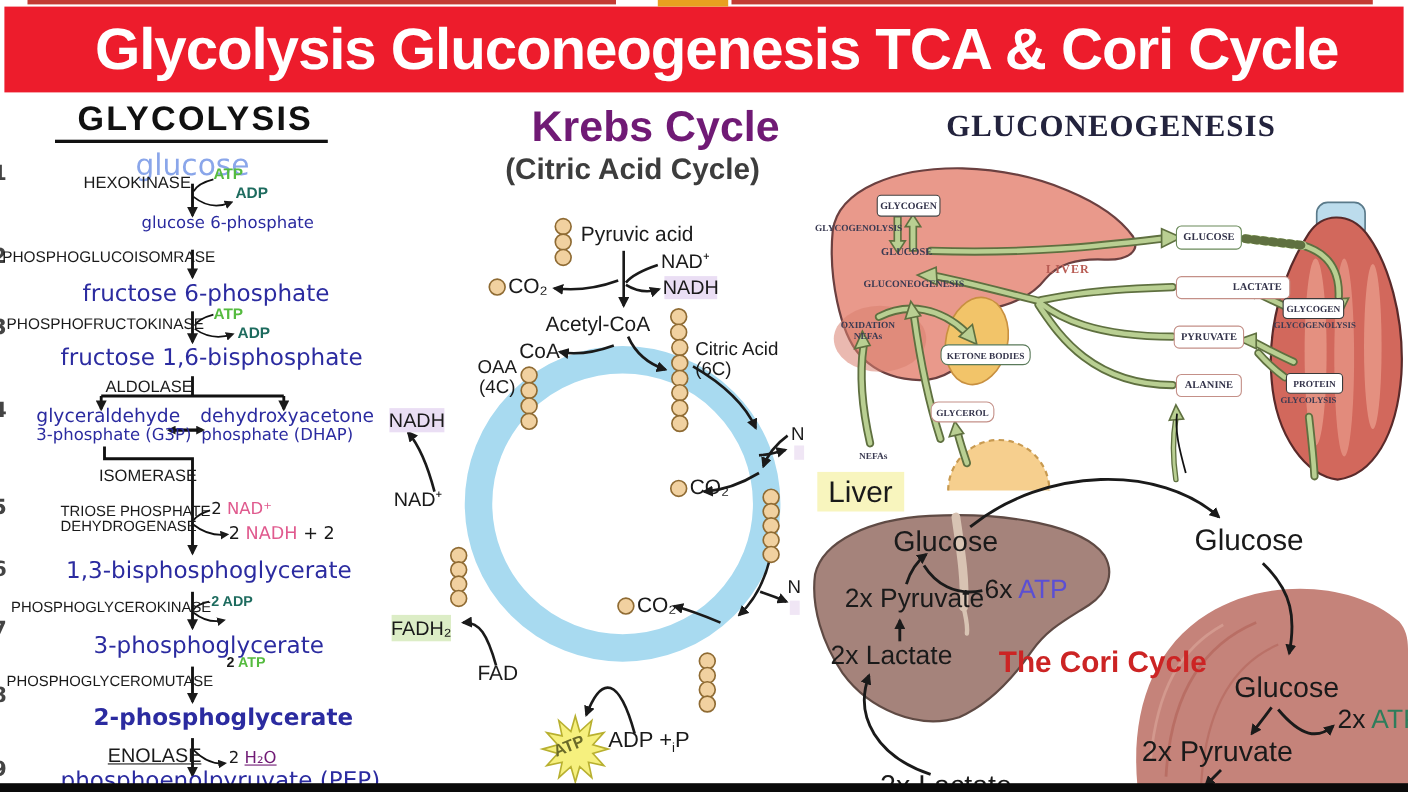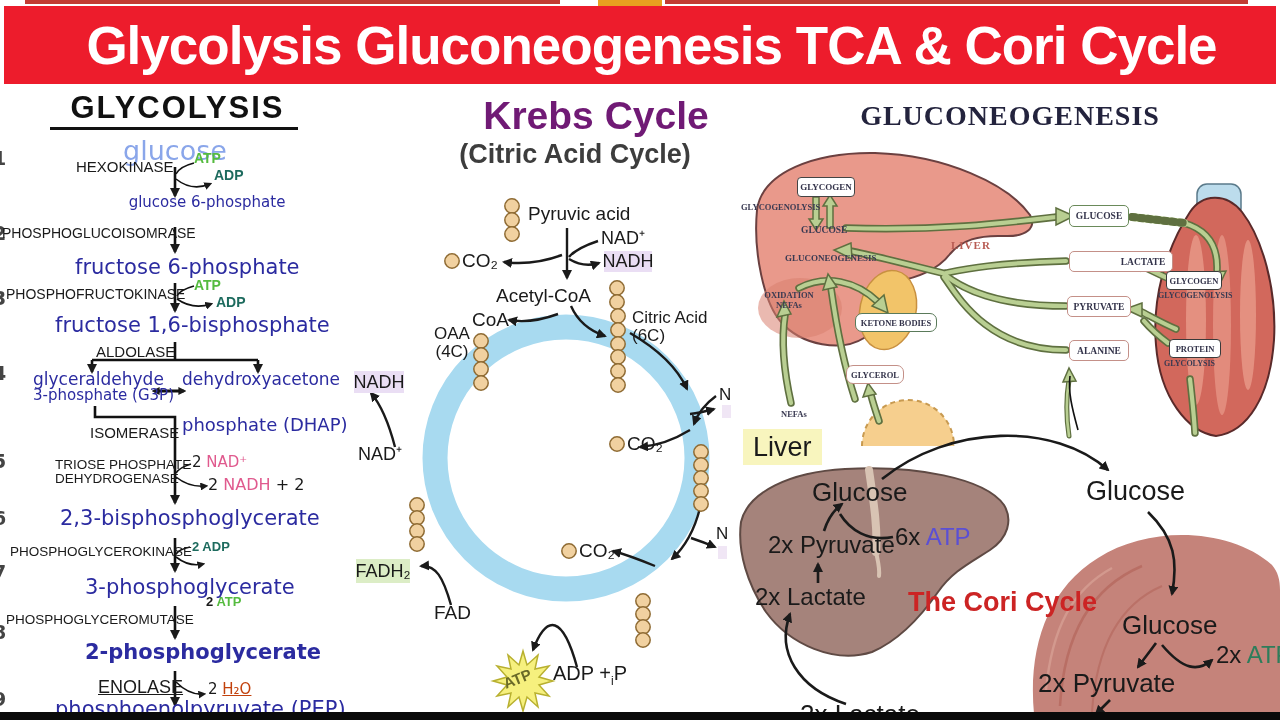--- a/index.html
+++ b/index.html
@@ -6,21 +6,21 @@
   #stage{position:relative;width:1280px;height:720px;overflow:hidden;background:#fff;
          font-family:"Liberation Sans",sans-serif;}
   .lbl{position:absolute;white-space:nowrap;color:#1a1a1a;line-height:1.05;}
   .c{text-align:center;}
   .r{text-align:right;}
   .hand{font-family:"DejaVu Sans",sans-serif;}
   .navy{color:#2b2ba0;}
   .pink{color:#e05a8e;}
   .green{color:#55bb3f;}
   .teal{color:#1d6b5e;}
-  .cyan{color:#c2410c;text-decoration:underline;}
+  .cyan{color:#701a75;text-decoration:underline;}
   .box{position:absolute;background:#fff;display:flex;align-items:center;justify-content:center;
        font-weight:bold;color:#33334a;font-family:"Liberation Serif",serif;}
   .tinycap{position:absolute;font-family:"Liberation Serif",serif;font-weight:bold;color:#3a3a52;white-space:nowrap;}
   .chipbox{position:absolute;display:flex;align-items:center;justify-content:center;font-weight:bold;}
   #banner{position:absolute;left:4px;right:4px;top:6px;height:78px;background:#ed1c2c;
           display:flex;align-items:center;justify-content:center;z-index:40;padding-left:23px;}
   #banner h1{margin:0;color:#fff;font-size:53px;font-weight:bold;letter-spacing:-1px;
              font-family:"Liberation Sans",sans-serif;white-space:nowrap;}
   #bottombar{position:absolute;left:0;right:0;top:712px;height:8px;background:#0a0a0a;z-index:50;}
   .topseg{position:absolute;top:0;height:4px;z-index:41;}
@@ -263,37 +263,37 @@
     <div class="lbl r" style="left:6px;top:287px;width:160px;font-size:14px;">PHOSPHOFRUCTOKINASE</div>
     <div class="lbl green" style="left:194px;top:278px;font-size:14px;font-weight:bold;">ATP</div>
     <div class="lbl teal" style="left:216px;top:295px;font-size:14px;font-weight:bold;">ADP</div>
 
     <div class="lbl c hand navy" style="left:55px;top:314px;width:240px;font-size:21px;">fructose 1,6-bisphosphate</div>
     <div class="lbl r" style="left:96px;top:344px;width:70px;font-size:15px;">ALDOLASE</div>
 
     <div class="lbl c hand navy" style="left:33px;top:371px;width:125px;font-size:17px;">glyceraldehyde</div>
     <div class="lbl c hand navy" style="left:33px;top:388px;width:125px;font-size:15px;">3-phosphate (G3P)</div>
     <div class="lbl c hand navy" style="left:182px;top:371px;width:140px;font-size:17px;">dehydroxyacetone</div>
-    <div class="lbl c hand navy" style="left:182px;top:388px;width:140px;font-size:18px;margin-top:28px;">phosphate (DHAP)</div>
+    <div class="lbl c hand navy" style="left:182px;top:388px;width:140px;font-size:15px;">phosphate (DHAP)</div>
 
     <div class="lbl r" style="left:90px;top:425px;width:76px;font-size:15px;">ISOMERASE</div>
 
     <div class="lbl r" style="left:55px;top:458px;width:110px;font-size:13.5px;">TRIOSE PHOSPHATE</div>
     <div class="lbl r" style="left:55px;top:472px;width:110px;font-size:13.5px;">DEHYDROGENASE</div>
     <div class="lbl hand" style="left:192px;top:455px;font-size:15px;">
       <span>2</span>
       <span class="pink">NAD⁺</span>
     </div>
     <div class="lbl hand" style="left:208px;top:477px;font-size:16px;">
       <span>2</span>
       <span class="pink">NADH</span>
       <span>+ 2</span>
     </div>
 
-    <div class="lbl c hand navy" style="left:60px;top:507px;width:230px;font-size:21px;">2,3-bisphosphoglycerate</div>
+    <div class="lbl c hand navy" style="left:60px;top:507px;width:230px;font-size:21px;">1,3-bisphosphoglycerate</div>
     <div class="lbl r" style="left:10px;top:545px;width:156px;font-size:13.5px;">PHOSPHOGLYCEROKINASE</div>
     <div class="lbl teal" style="left:192px;top:540px;font-size:13px;font-weight:bold;">2 ADP</div>
     <div class="lbl" style="left:206px;top:556px;font-size:13px;font-weight:bold;margin-top:39px;">
       <span>2</span>
       <span class="green">ATP</span>
     </div>
 
     <div class="lbl c hand navy" style="left:85px;top:576px;width:185px;font-size:21px;">3-phosphoglycerate</div>
     <div class="lbl r" style="left:6px;top:613px;width:160px;font-size:13.5px;">PHOSPHOGLYCEROMUTASE</div>
 

